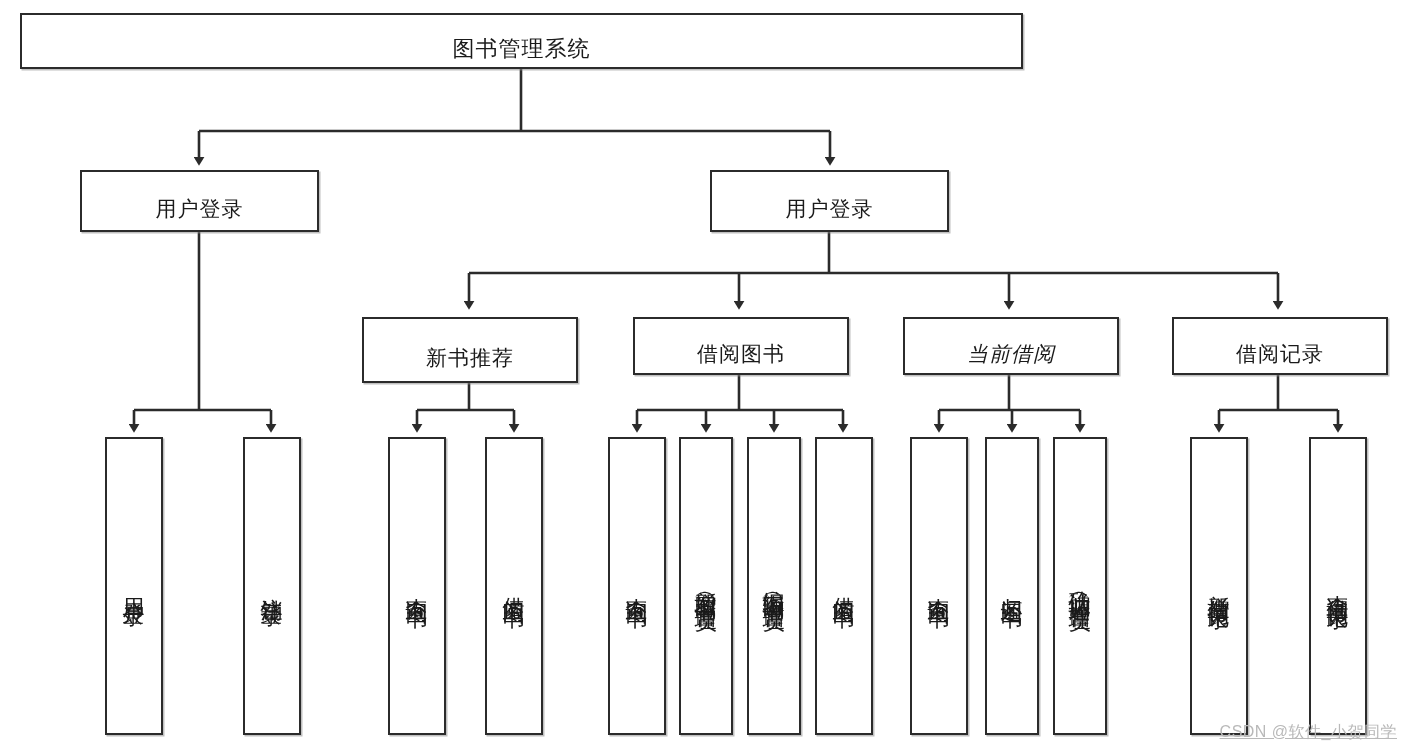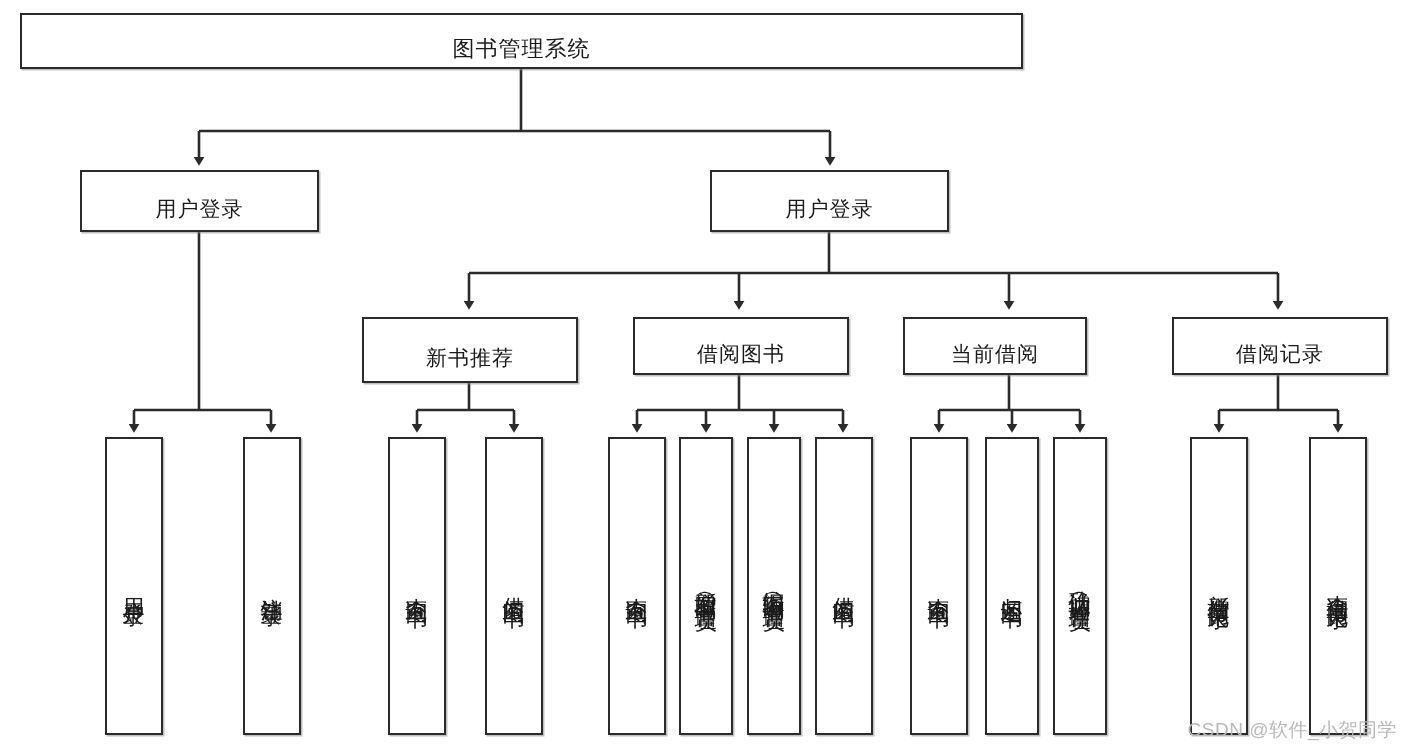--- a/index.html
+++ b/index.html
@@ -40,25 +40,26 @@
     writing-mode:vertical-rl;
     text-orientation:upright;
     font-size:22px;
     letter-spacing:3px;
     line-height:1.05;
     max-height:286px;
   }
   .watermark{
     position:absolute;
     right:8px;bottom:4px;
-    font-size:19px;
+    font-size:16px;
     color:#b9b9b9;
     letter-spacing:.5px;
     white-space:nowrap;
     font-family:"Liberation Sans","DejaVu Sans",sans-serif;
+    text-decoration:underline;
   }
 </style>
 </head>
 <body>
 
 <div id="diagram-root">
 
   <svg id="edges" viewBox="0 0 1405 747" xmlns="http://www.w3.org/2000/svg">
     <defs>
       <marker id="arrow" markerWidth="9" markerHeight="11" refX="1.2" refY="5.5" orient="auto" markerUnits="userSpaceOnUse">
@@ -120,21 +121,21 @@
   <div class="node h" style="left:710px;top:170px;width:239px;height:62px;">
     <span class="lbl">用户登录</span>
   </div>
 
   <div class="node h" style="left:362px;top:317px;width:216px;height:66px;">
     <span class="lbl">新书推荐</span>
   </div>
   <div class="node h" style="left:633px;top:317px;width:216px;height:58px;">
     <span class="lbl">借阅图书</span>
   </div>
-  <div class="node h" style="left:903px;top:317px;width:184px;height:58px;">
+  <div class="node h" style="left:903px;top:317px;width:216px;height:58px;font-style:italic;">
     <span class="lbl">当前借阅</span>
   </div>
   <div class="node h" style="left:1172px;top:317px;width:216px;height:58px;">
     <span class="lbl">借阅记录</span>
   </div>
 
   <div class="node v" style="left:105px;top:437px;width:58px;height:298px;">
     <span class="lbl">用户登录</span>
   </div>
   <div class="node v" style="left:243px;top:437px;width:58px;height:298px;">

